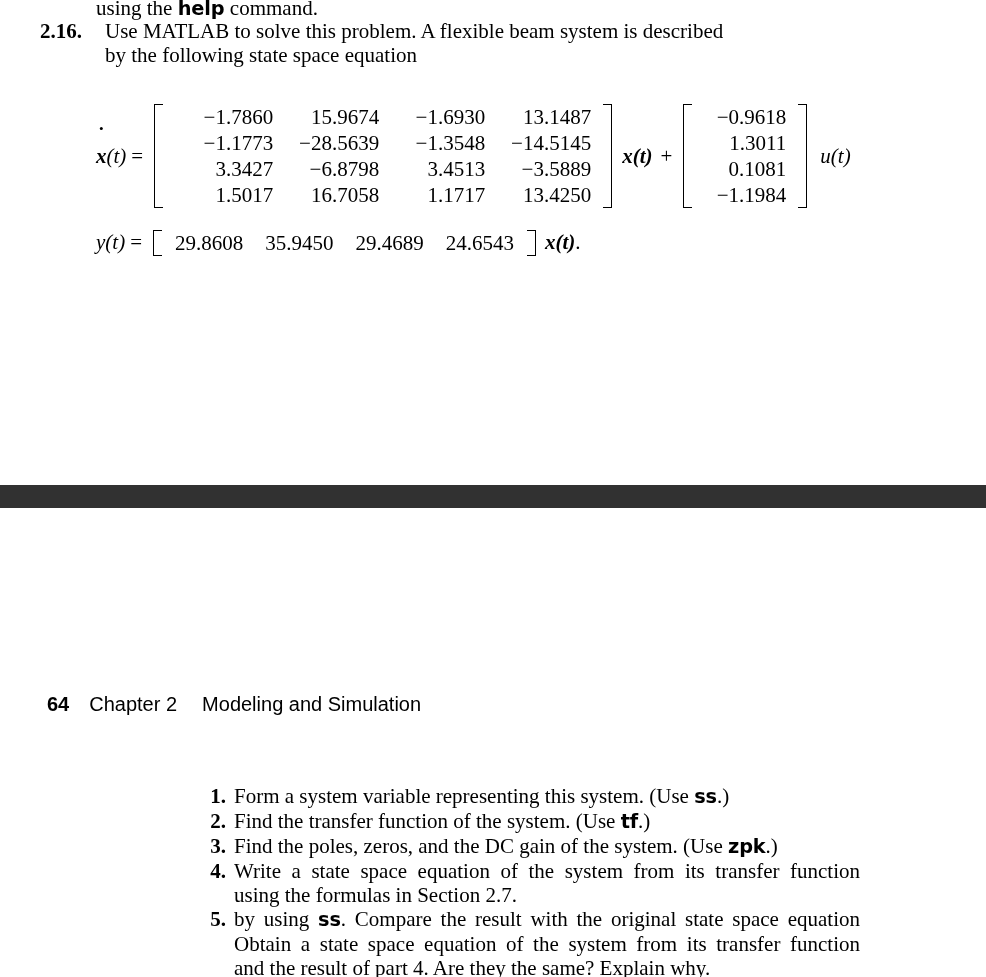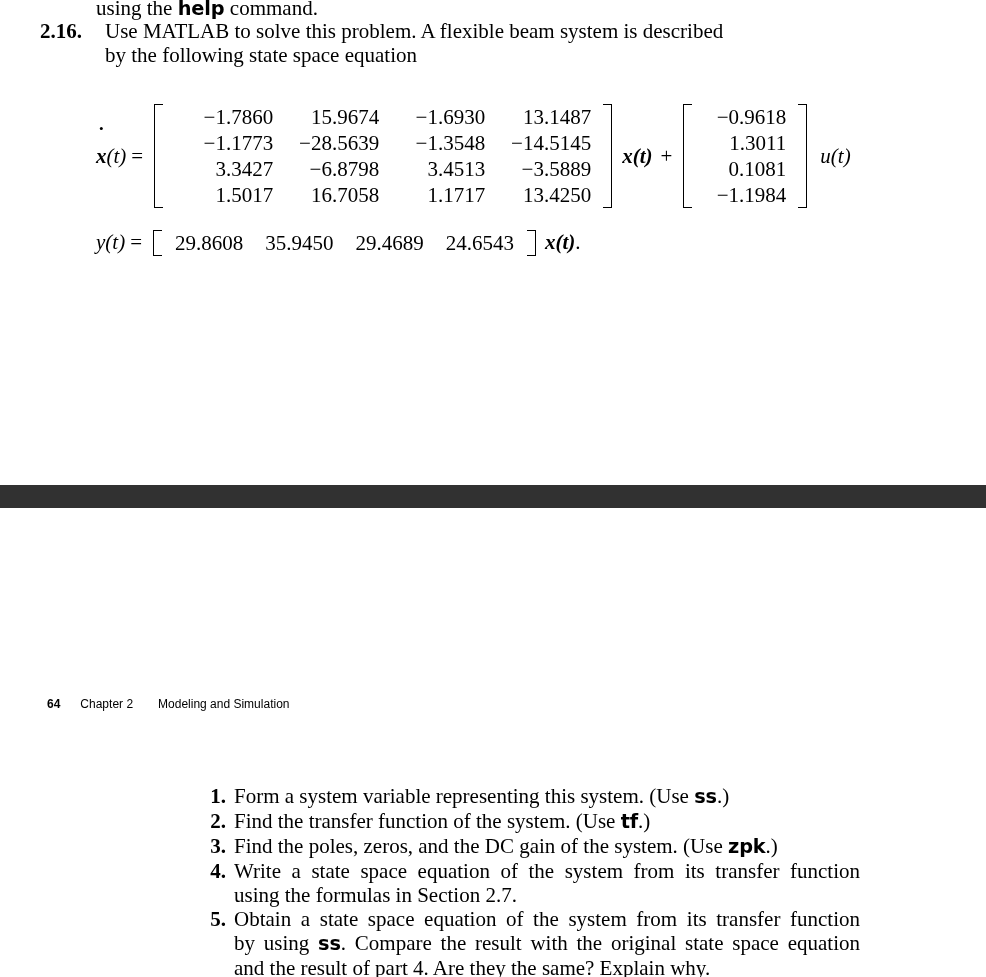--- a/index.html
+++ b/index.html
@@ -139,21 +139,21 @@
     height: 23px;
     background: #313131;
   }
 
   
   .runhead {
     position: absolute;
     left: 47px;
     top: 692px;
     font-family: "Liberation Sans", "DejaVu Sans", sans-serif;
-    font-size: 12px;
+    font-size: 20px;
     line-height: 24px;
     white-space: nowrap;
     display: flex;
     align-items: baseline;
   }
   .runhead .pg    { font-weight: 700; }
   .runhead .ch    { margin-left: 20px; }
   .runhead .title { margin-left: 25px; }
 
   
@@ -329,21 +329,21 @@
       <div class="task-num">4.</div>
       <div class="task-txt">
         <span class="jl">Write a state space equation of the system from its transfer function</span>
         <span class="jl last">using the formulas in Section 2.7.</span>
       </div>
     </div>
 
     <div class="task">
       <div class="task-num">5.</div>
       <div class="task-txt">
+        <span class="jl"><span>by using </span><span class="mono-cmd">ss</span><span>.  Compare the result with the original state space equation</span></span>
         <span class="jl">Obtain a state space equation of the system from its transfer function</span>
-        <span class="jl"><span>by using </span><span class="mono-cmd">ss</span><span>.  Compare the result with the original state space equation</span></span>
         <span class="jl last">and the result of part 4.  Are they the same?  Explain why.</span>
       </div>
     </div>
 
   </div>
 
 </div>
 
 </body></html>

